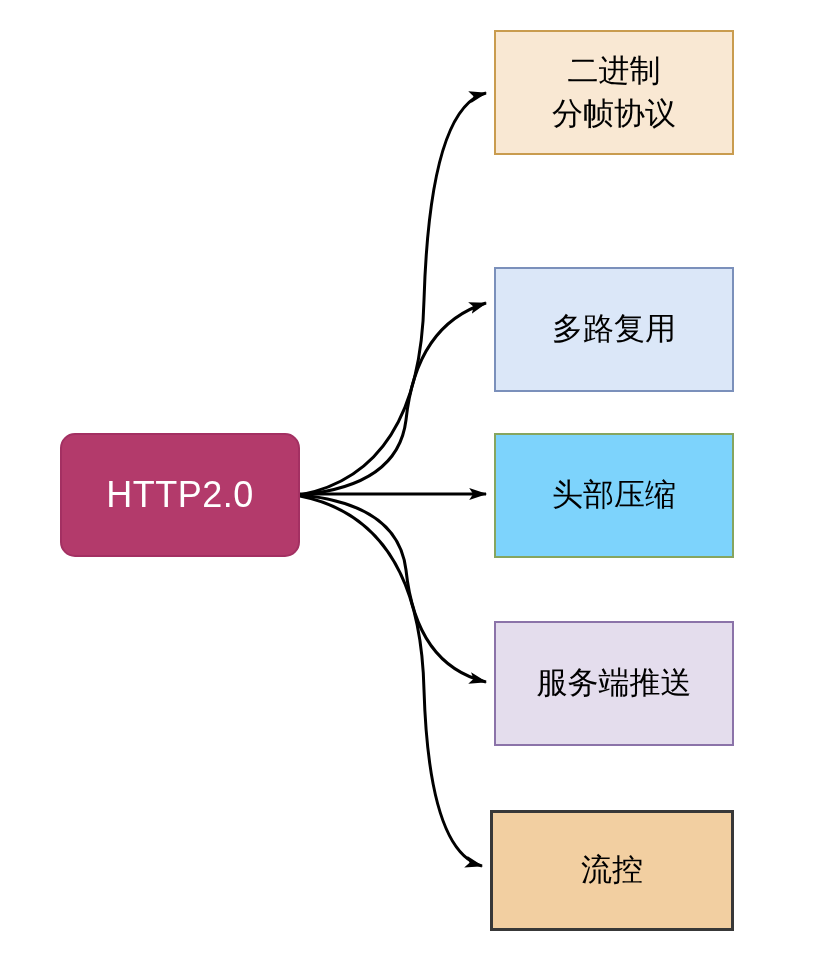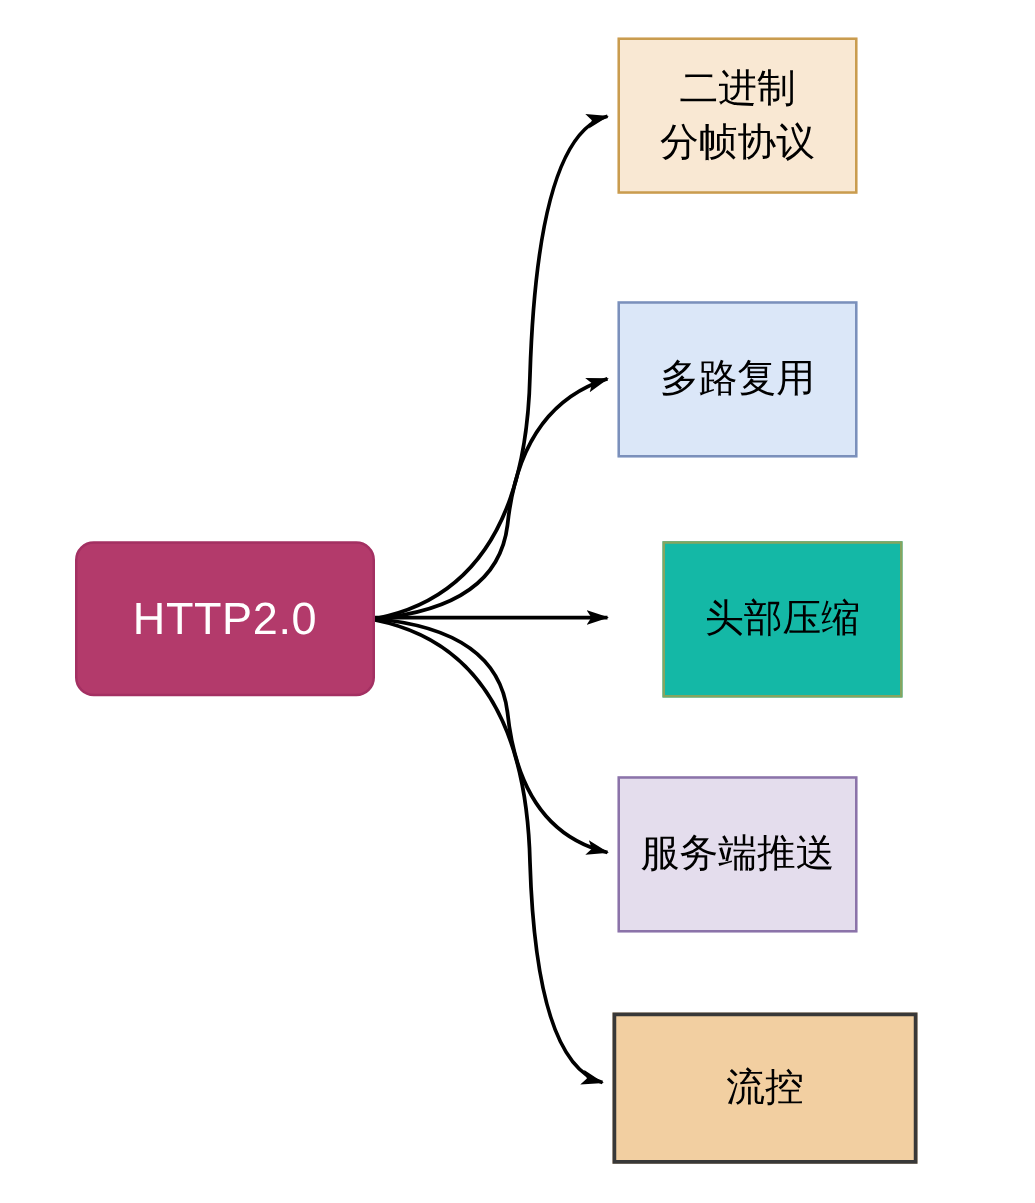--- a/index.html
+++ b/index.html
@@ -40,21 +40,21 @@
     left: 60px;
     top: 433px;
     width: 240px;
     height: 124px;
     border-radius: 15px;
     color: #ffffff;
     font-size: 36px;
     letter-spacing: 0.5px;
     text-align: right;
   }
-  .leaf { width: 192px; height: 125px; }
+  .leaf { width: 240px; height: 125px; }
   .n1 { left: 494px; top: 30px;  }
   .n2 { left: 494px; top: 241px; }
   .n3 { left: 494px; top: 433px; }
   .n4 { left: 494px; top: 621px; }
   .n5 { left: 490px; top: 810px; width: 244px; height: 121px; border-width: 3px; }
 </style>
 </head>
 <body>
 
 <div class="canvas">
@@ -72,21 +72,21 @@
       <path d="M 300 495 Q 398 504 406 570 Q 416 665 486 682" marker-end="url(#arrowhead)"></path>
       <path d="M 300 496 Q 420 520 424 690 Q 429 852 482 866" marker-end="url(#arrowhead)"></path>
     </g>
   </svg>
 
   <div class="node root-node" style="background-color: rgb(179, 58, 107); border-color: rgb(163, 48, 98); color: rgb(255, 255, 255);">HTTP2.0</div>
 
   <div class="node leaf n1" style="background-color: rgb(249, 232, 211); border-color: rgb(201, 156, 79);">二进制
 分帧协议</div>
 
-  <div class="node leaf n2" style="background-color: rgb(219, 231, 248); border-color: rgb(123, 144, 187);">多路复用</div>
+  <div class="node leaf n2" style="background-color: rgb(219, 231, 248); border-color: rgb(123, 144, 187); margin-top: 26px;">多路复用</div>
 
-  <div class="node leaf n3" style="background-color: #14b8a6; border-color: rgb(134, 165, 95); margin-left: 36px;">头部压缩</div>
+  <div class="node leaf n3" style="background-color: #7dd3fc; border-color: rgb(134, 165, 95);">头部压缩</div>
 
   <div class="node leaf n4" style="background-color: rgb(228, 221, 237); border-color: rgb(139, 115, 169);">服务端推送</div>
 
   <div class="node leaf n5" style="background-color: rgb(242, 207, 161); border-color: rgb(56, 56, 56);">流控</div>
 
 </div>
 
 </body></html>

